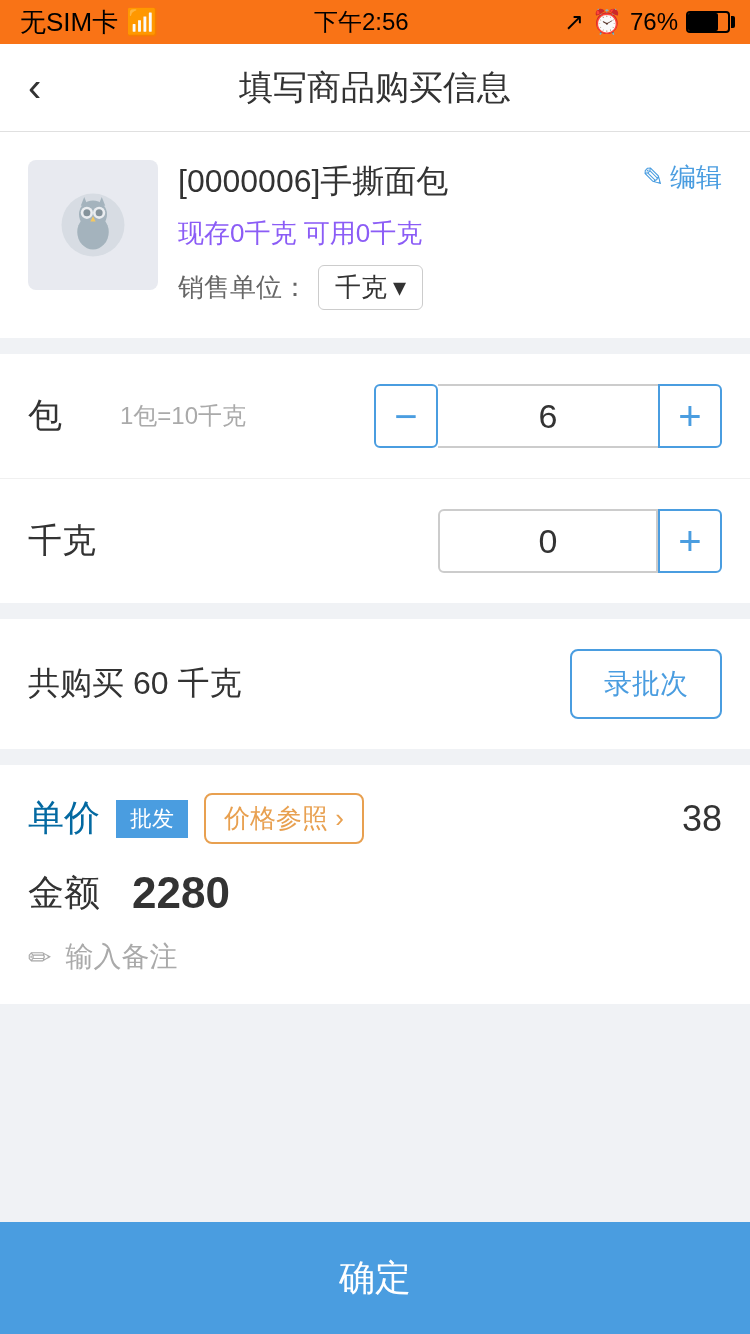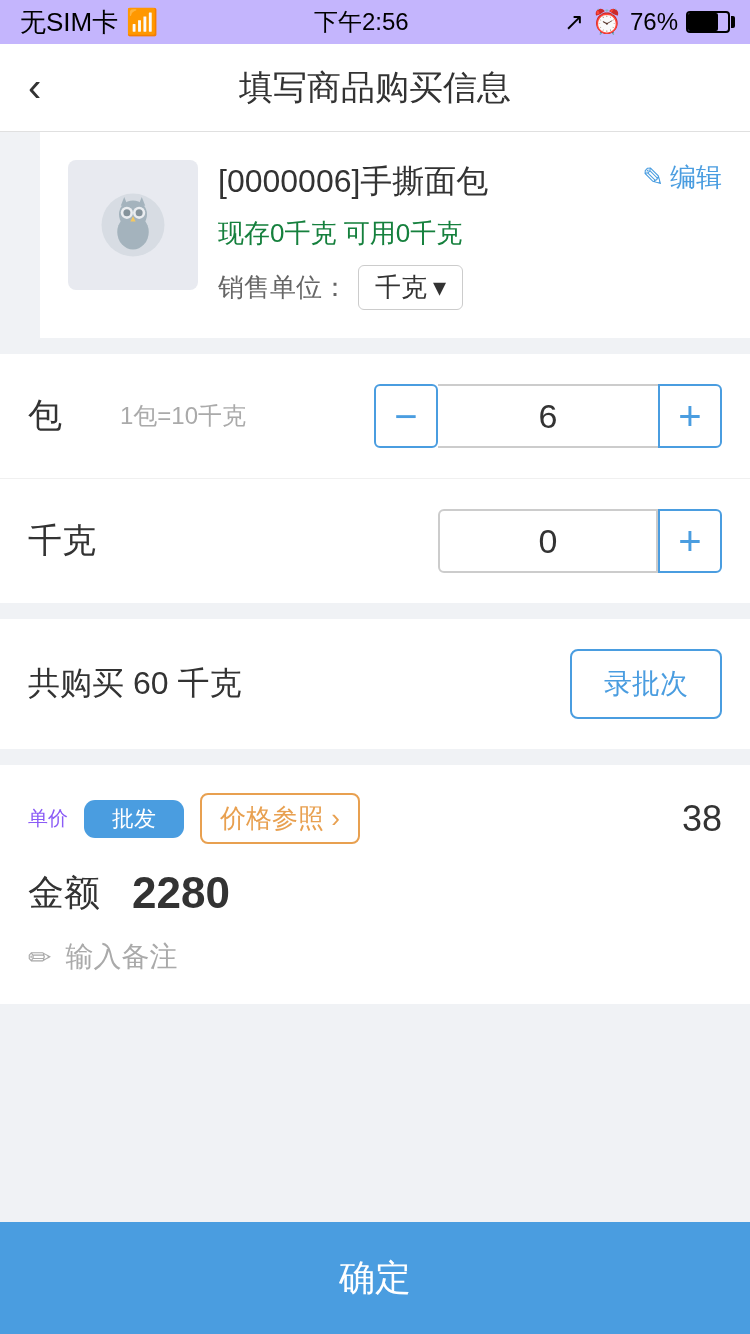--- a/index.html
+++ b/index.html
@@ -10,21 +10,21 @@
       font-family: -apple-system, "PingFang SC", "Helvetica Neue", sans-serif;
       background: #f0f2f5;
       display: flex;
       flex-direction: column;
     }
 
     
     .status-bar {
       width: 100%;
       height: 44px;
-      background: #c4b5fd;
+      background: #f97316;
       display: flex;
       align-items: center;
       justify-content: space-between;
       padding: 0 20px;
       font-size: 28px;
       color: #000;
     }
     .status-left {
       display: flex;
       align-items: center;
@@ -119,21 +119,21 @@
       flex: 1;
     }
     .product-name {
       font-size: 32px;
       color: #333;
       font-weight: 500;
       margin-bottom: 12px;
     }
     .product-stock {
       font-size: 26px;
-      color: #15803d;
+      color: #8b5cf6;
       margin-bottom: 14px;
     }
     .product-unit-row {
       display: flex;
       align-items: center;
       font-size: 26px;
       color: #666;
     }
     .unit-select {
       margin-left: 10px;
@@ -266,29 +266,29 @@
       padding: 28px 28px;
       margin-bottom: 0;
     }
     .price-row {
       display: flex;
       align-items: center;
       gap: 16px;
       margin-bottom: 24px;
     }
     .price-label {
-      font-size: 20px;
-      color: #8b5cf6;
+      font-size: 36px;
+      color: #0369a1;
     }
     .price-tag-batch {
       background: #4a9de0;
       color: #fff;
       font-size: 22px;
-      padding: 4px 28px;
-      border-radius: 11px;
+      padding: 4px 14px;
+      border-radius: 0;
     }
     .price-ref-btn {
       border: 2px solid #e8a050;
       border-radius: 8px;
       padding: 6px 18px;
       font-size: 26px;
       color: #e8a050;
       background: #fff;
       display: flex;
       align-items: center;
@@ -366,21 +366,21 @@
       <div class="battery-fill"></div>
     </div>
   </div>
 </div>
 
 <div class="nav-bar">
   <div class="nav-back">‹</div>
   <div class="nav-title">填写商品购买信息</div>
 </div>
 
-<div class="product-section" style="position:relative;margin-left:40px;">
+<div class="product-section" style="position:relative;">
   <div class="product-image">
 
     <svg viewBox="0 0 80 80" xmlns="http://www.w3.org/2000/svg">
       <circle cx="40" cy="40" r="36" fill="#b0bec5" opacity="0.5"></circle>
 
       <ellipse cx="40" cy="48" rx="18" ry="20" fill="#78909c"></ellipse>
 
       <circle cx="40" cy="28" r="16" fill="#78909c"></circle>
 
       <circle cx="33" cy="26" r="7" fill="#eceff1"></circle>

